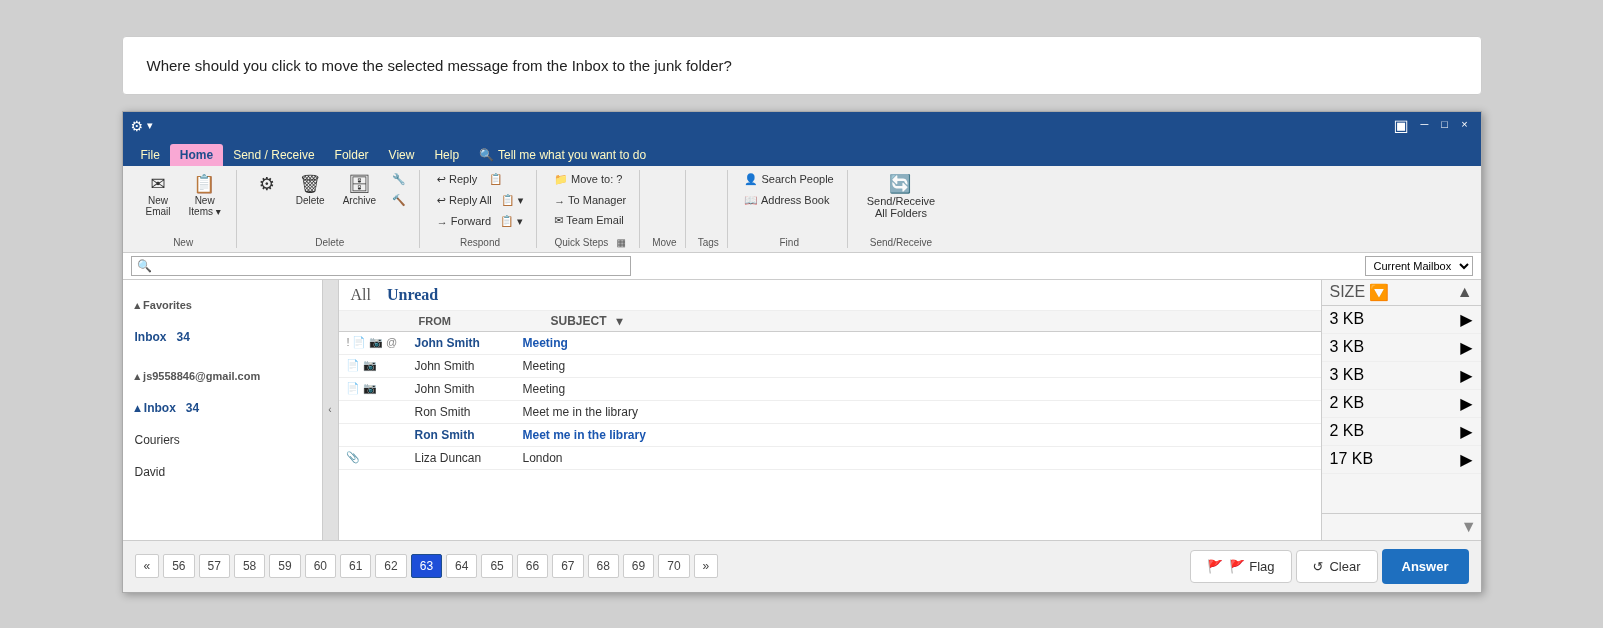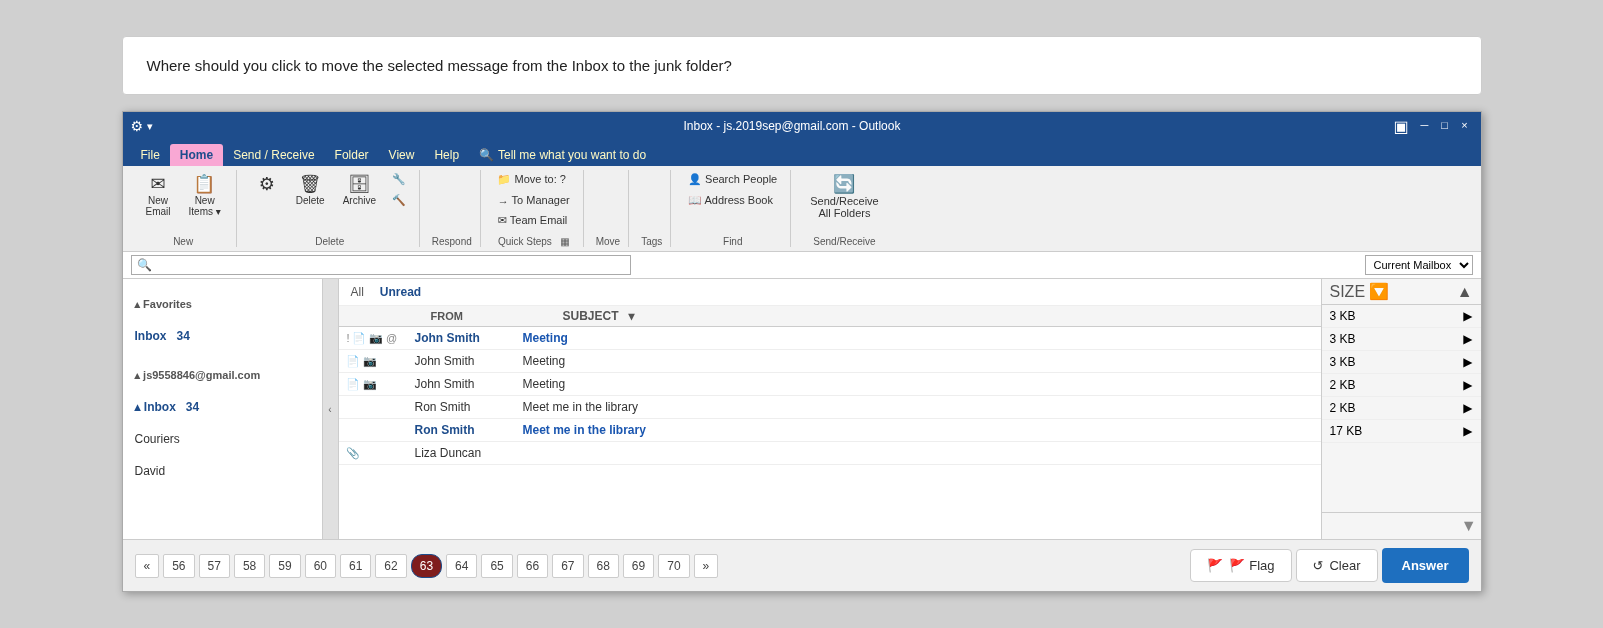--- a/index.html
+++ b/index.html
@@ -218,35 +218,36 @@
       border-right: 1px solid #ccc;
       cursor: pointer;
       color: #666;
       font-size: 10px;
     }
     .email-list-header {
       background: #f5f5f5;
       border-bottom: 1px solid #ccc;
       display: flex;
       align-items: center;
-      padding: 3px 20px;
+      padding: 3px 8px;
       gap: 12px;
     }
     .filter-tabs {
       display: flex;
       padding: 4px 8px;
       gap: 8px;
       background: white;
       border-bottom: 1px solid #eee;
     }
     .filter-tab {
-      font-size: 12px;
+      font-size: 16px;
       color: #555;
       cursor: pointer;
       padding: 2px 4px;
+      font-family: Liberation Serif, serif;
     }
     .filter-tab.active {
       color: #1e4d8c;
       font-weight: bold;
     }
     .email-row {
       display: flex;
       align-items: center;
       padding: 4px 8px;
       border-bottom: 1px solid #eee;
@@ -287,45 +288,44 @@
       align-items: center;
       gap: 4px;
       background: #f5f5f5;
     }
     .size-row {
       display: flex;
       align-items: center;
       justify-content: space-between;
       padding: 4px 8px;
       border-bottom: 1px solid #eee;
-      font-size: 12px;
+      font-size: 16px;
     }
     
     .bottom-bar {
       background: #f0f0f0;
       border-top: 1px solid #ccc;
       display: flex;
       align-items: center;
       padding: 8px 12px;
       gap: 4px;
     }
     .page-nav-btn {
       padding: 4px 8px;
       background: white;
       border: 1px solid #ccc;
       cursor: pointer;
       font-size: 12px;
       color: #444;
       border-radius: 2px;
     }
     .page-nav-btn.active {
-      background: #7f1d1d;
+      background: #1d4ed8;
       color: white;
       border-color: #1e4d8c;
-      border-radius: 11px;
     }
     .spacer { flex: 1; }
     .flag-btn {
       display: flex;
       align-items: center;
       gap: 6px;
       padding: 8px 16px;
       background: white;
       border: 1px solid #ccc;
       border-radius: 4px;
@@ -365,21 +365,20 @@
     <span>Where should you click to move the selected message from the Inbox to the junk folder?</span>
   </div>
 
   <div class="outlook-window">
 
     <div class="title-bar">
       <div style="width:60px; display:flex; gap:4px; align-items:center;">
         <span style="font-size:14px; color:white;">⚙</span>
         <span style="font-size:11px; color:white;">▾</span>
       </div>
-      <div class="title-bar-title">Inbox - js.2019sep@gmail.com - Outlook</div>
       <div class="title-bar-controls">
         <span style="font-size:16px; color:white; margin-right:4px;">▣</span>
         <button class="title-bar-btn">─</button>
         <button class="title-bar-btn">□</button>
         <button class="title-bar-btn">×</button>
       </div>
     </div>
 
     <div class="ribbon-tabs">
       <div class="ribbon-tab">File</div>
@@ -431,20 +430,25 @@
             </div>
             <div class="ribbon-btn-small">
               <span>🔨</span>
             </div>
           </div>
         </div>
         <div class="ribbon-group-label">Delete</div>
       </div>
 
       <div class="ribbon-group">
+        <div class="ribbon-column">
+          <div class="ribbon-btn-small">↩ Reply &nbsp;&nbsp; 📋</div>
+          <div class="ribbon-btn-small">↩ Reply All &nbsp; 📋 ▾</div>
+          <div class="ribbon-btn-small">→ Forward &nbsp; 📋 ▾</div>
+        </div>
         <div class="ribbon-group-label">Respond</div>
       </div>
 
       <div class="ribbon-group">
         <div class="ribbon-column">
           <div class="ribbon-btn-small">📁 Move to: ?</div>
           <div class="ribbon-btn-small">→ To Manager</div>
           <div class="ribbon-btn-small">✉ Team Email</div>
         </div>
         <div class="ribbon-group-label">Quick Steps &nbsp; ▦</div>
@@ -536,20 +540,21 @@
             <div class="email-subject">Meet me in the library</div>
           </div>
           <div class="email-row bold">
             <div class="email-icons"></div>
             <div class="email-from">Ron Smith</div>
             <div class="email-subject">Meet me in the library</div>
           </div>
           <div class="email-row">
             <div class="email-icons">📎</div>
             <div class="email-from">Liza Duncan</div>
+            <div class="email-subject">London</div>
           </div>
         </div>
       </div>
 
       <div class="email-size-col">
         <div class="size-header">
           <span>SIZE</span>
           <span>🔽</span>
           <span style="margin-left:auto;">▲</span>
         </div>

